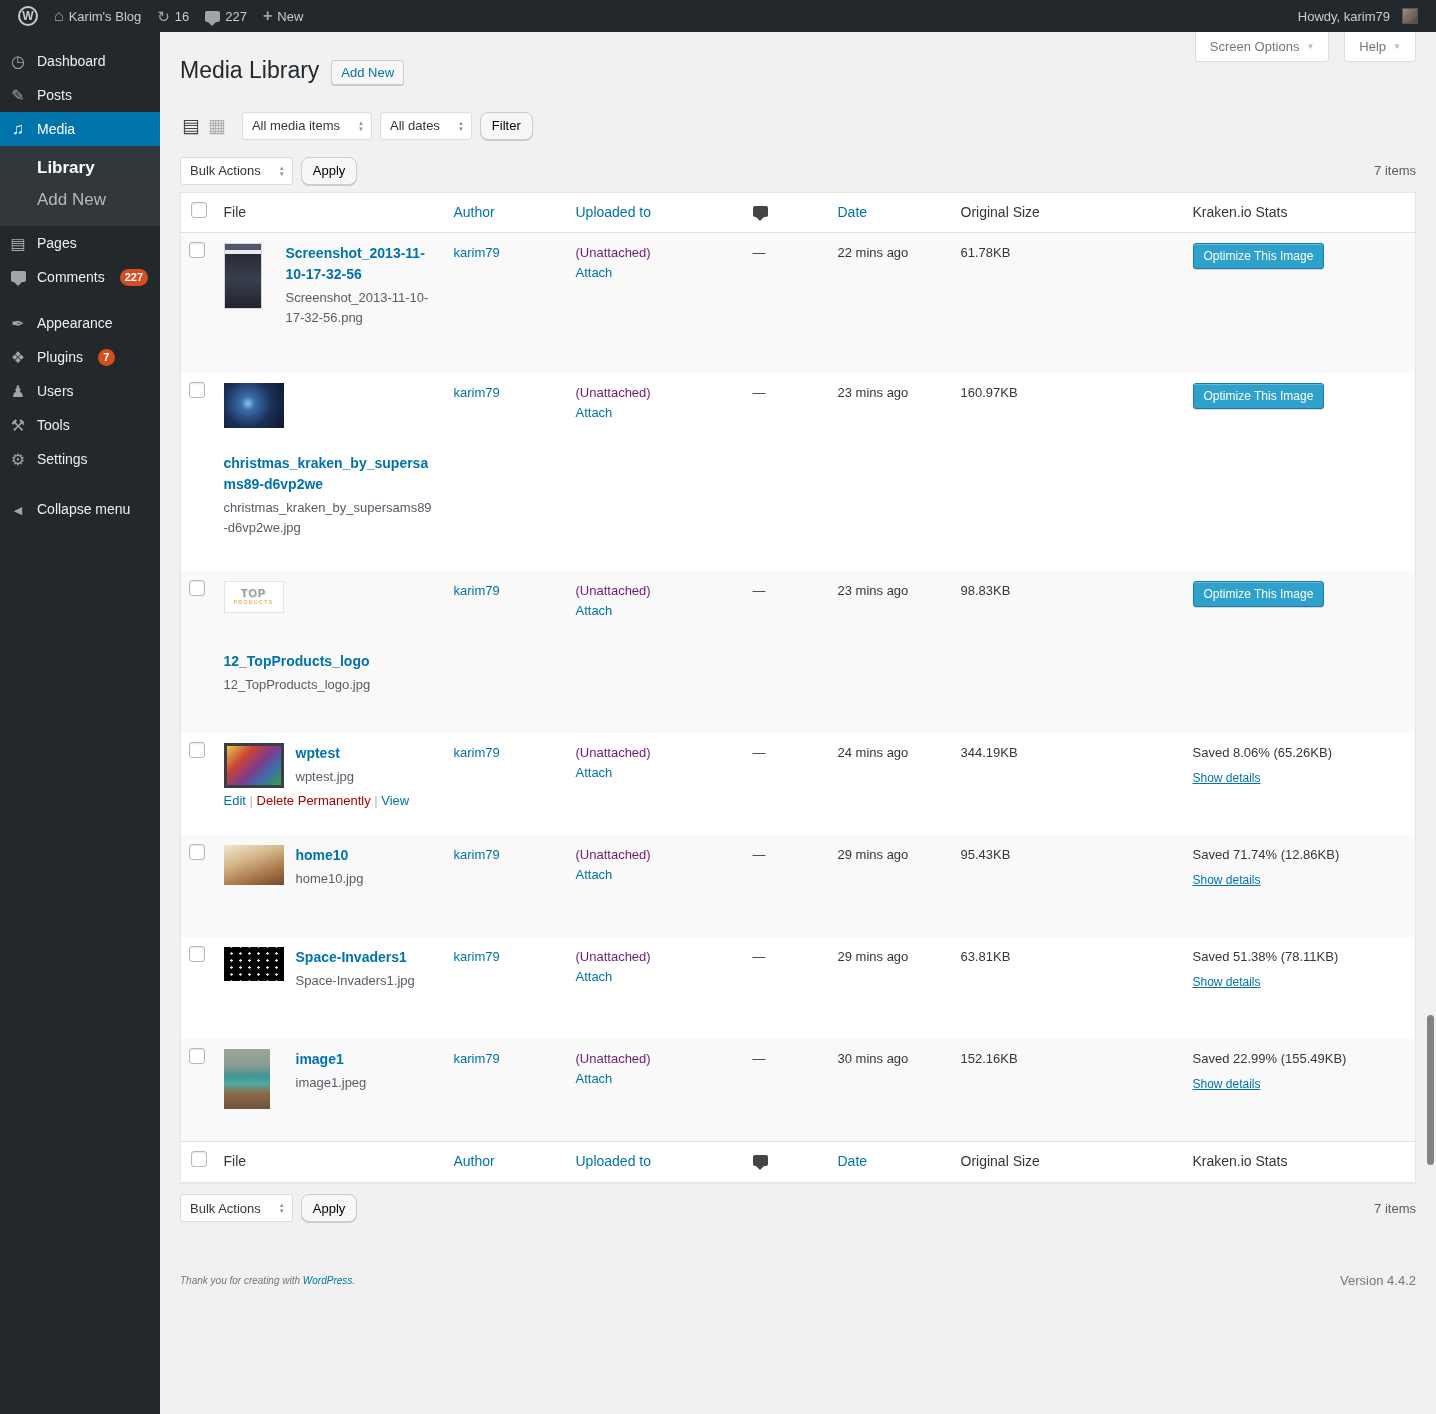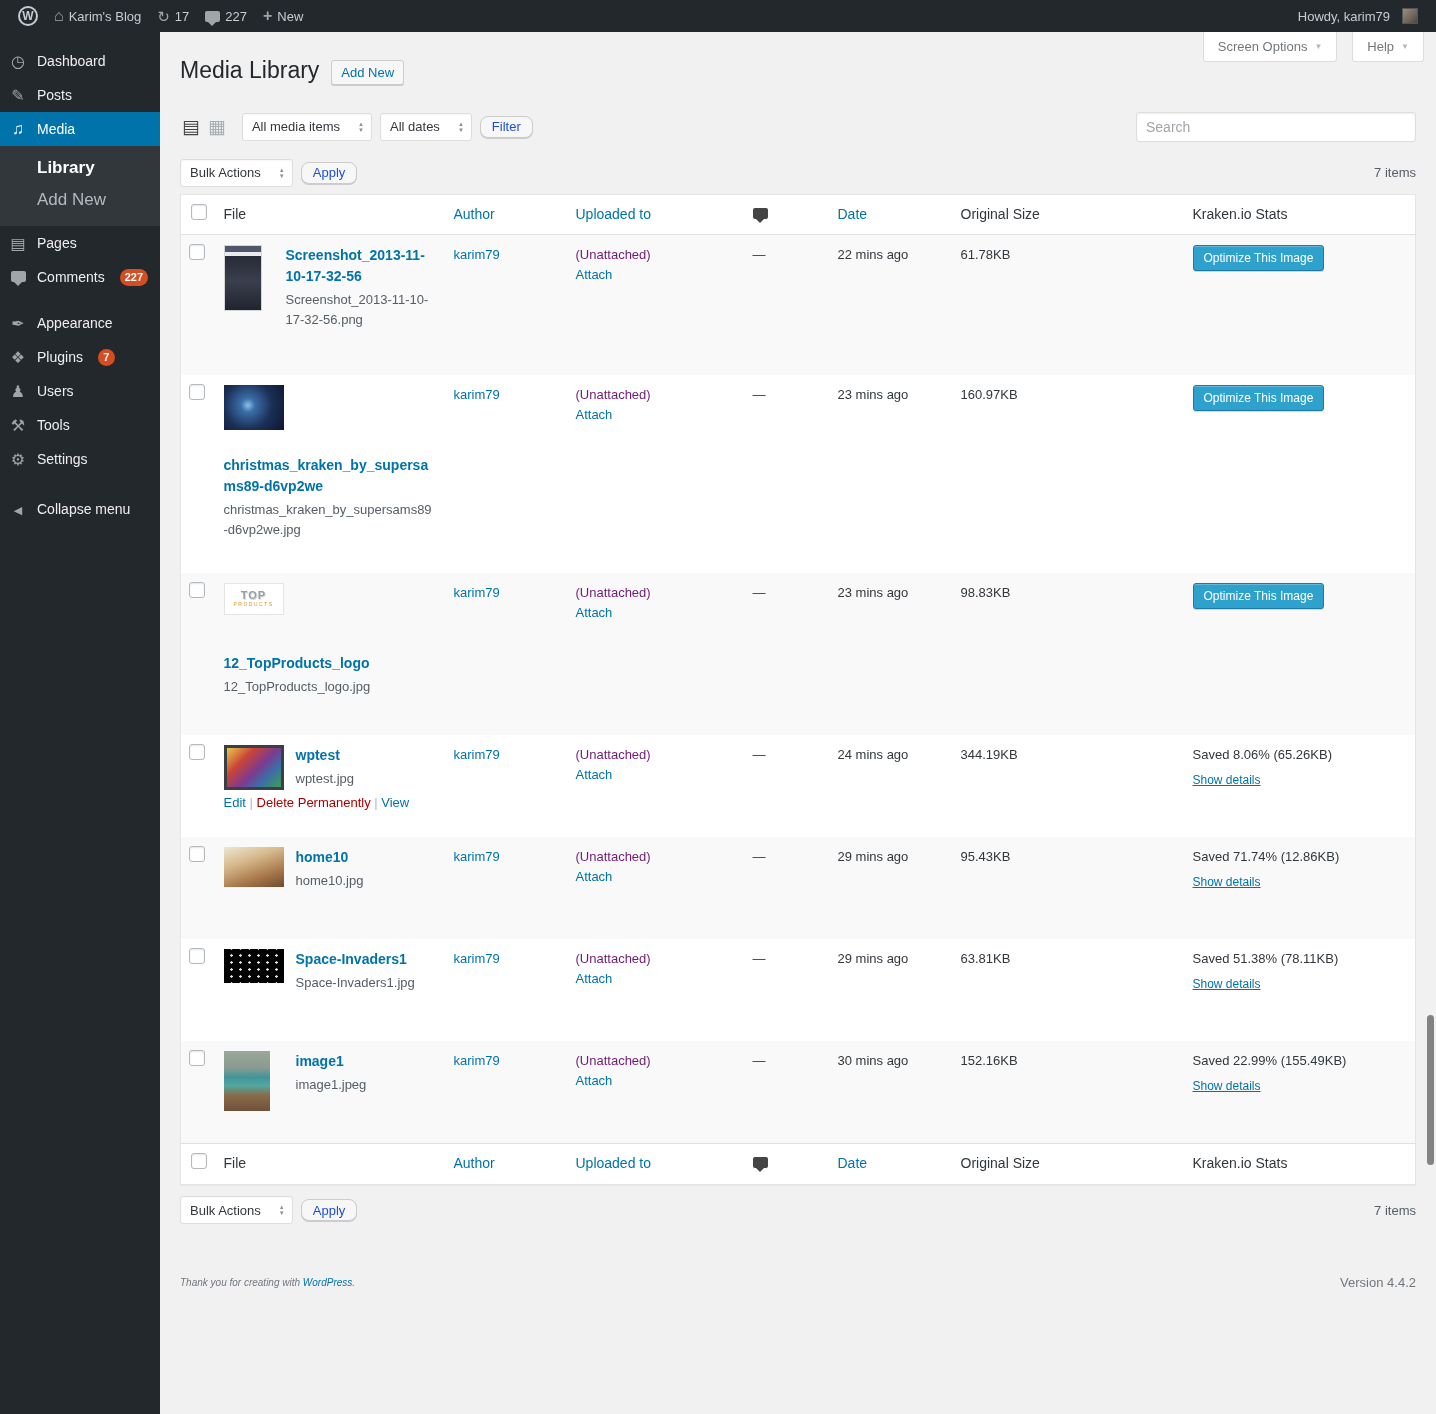--- a/index.html
+++ b/index.html
@@ -71,21 +71,21 @@
   .submenu-item.current { color: #fff; font-weight: bold; }
   .badge {
     display: inline-block; background: #d54e21; color: #fff; font-size: 11px; font-weight: bold;
     line-height: 17px; min-width: 17px; text-align: center; padding: 0 5px; border-radius: 10px; margin-left: 6px;
   }
   .menu-sep { height: 12px; }
   .collapse-wrap { margin-top: 16px; }
 
   
   .content { flex: 1; position: relative; padding: 0 20px 40px; }
-  .screen-meta { position: absolute; top: 0; right: 12px; display: flex; gap: 15px; padding-left: 32px; }
+  .screen-meta { position: absolute; top: 0; right: 20px; display: flex; gap: 15px; padding-left: 32px; }
   .meta-tab {
     background: #fff; border: 1px solid #ddd; border-top: none; border-radius: 0 0 3px 3px;
     padding: 7px 14px; color: #72777c; font-size: 13px; cursor: pointer; display: flex; align-items: center;
   }
   .meta-tab::after { content: "▼"; font-size: 8px; color: #b4b9be; margin-left: 7px; }
 
   .page-header { margin-top: 24px; display: flex; align-items: center; }
   .page-title { font-size: 23px; font-weight: 400; color: #23282d; line-height: 1.3; }
   .page-title-action {
     margin-left: 12px; padding: 5px 9px; font-size: 13px; line-height: 1;
@@ -103,22 +103,22 @@
   .wp-select {
     display: inline-flex; align-items: center; background: #fff; border: 1px solid #ddd; border-radius: 3px;
     height: 28px; padding: 0 7px 0 9px; font-size: 13px; color: #32373c; cursor: pointer; margin-right: 8px;
     box-shadow: inset 0 1px 2px rgba(0,0,0,.04);
   }
   .sel-arrows { display: inline-flex; flex-direction: column; align-items: center; margin-left: 18px; color: #8a8f94; }
   .sel-arrows::before { content: "▲"; font-size: 6px; line-height: 6px; }
   .sel-arrows::after { content: "▼"; font-size: 6px; line-height: 6px; }
 
   .button-secondary {
-    background: #f7f7f7; border: 1px solid #ccc; border-radius: 8px; color: #1d4ed8;
-    height: 22px; padding: 0 11px; font-size: 13px; cursor: pointer; box-shadow: 0 1px 0 #ccc;
+    background: #f7f7f7; border: 1px solid #ccc; border-radius: 8px; color: #000000;
+    height: 28px; padding: 0 11px; font-size: 13px; cursor: pointer; box-shadow: 0 1px 0 #ccc;
     font-family: inherit;
   }
   .search-input {
     margin-left: auto; width: 280px; height: 30px; border: 1px solid #ddd; border-radius: 3px;
     padding: 0 9px; font-size: 14px; color: #32373c; background: #fff; font-family: inherit;
     box-shadow: inset 0 1px 2px rgba(0,0,0,.07);
   }
   .search-input::placeholder { color: #a0a5aa; }
 
   .tablenav { margin: 16px 0 6px; display: flex; align-items: center; height: 30px; }
@@ -211,21 +211,21 @@
 <div class="admin-bar">
   <span class="ab-item">
     <span class="wp-logo-circle">W</span>
   </span>
   <span class="ab-item">
     <i class="abi i-home"></i>
     <span>Karim's Blog</span>
   </span>
   <span class="ab-item">
     <i class="abi i-update"></i>
-    <span>17</span>
+    <span>16</span>
   </span>
   <span class="ab-item">
     <span class="bubble bubble-light"></span>
     <span>227</span>
   </span>
   <span class="ab-item">
     <i class="abi i-plus"></i>
     <span>New</span>
   </span>
   <span class="ab-right">
@@ -316,21 +316,20 @@
       </span>
       <span class="wp-select">
         <span>All media items</span>
         <span class="sel-arrows"></span>
       </span>
       <span class="wp-select">
         <span>All dates</span>
         <span class="sel-arrows"></span>
       </span>
       <button class="button-secondary">Filter</button>
-      <input class="search-input" type="text" placeholder="Search" style="">
     </div>
 
     <div class="tablenav top">
       <span class="wp-select">
         <span>Bulk Actions</span>
         <span class="sel-arrows"></span>
       </span>
       <button class="button-secondary">Apply</button>
       <span class="items-count">7 items</span>
     </div>

